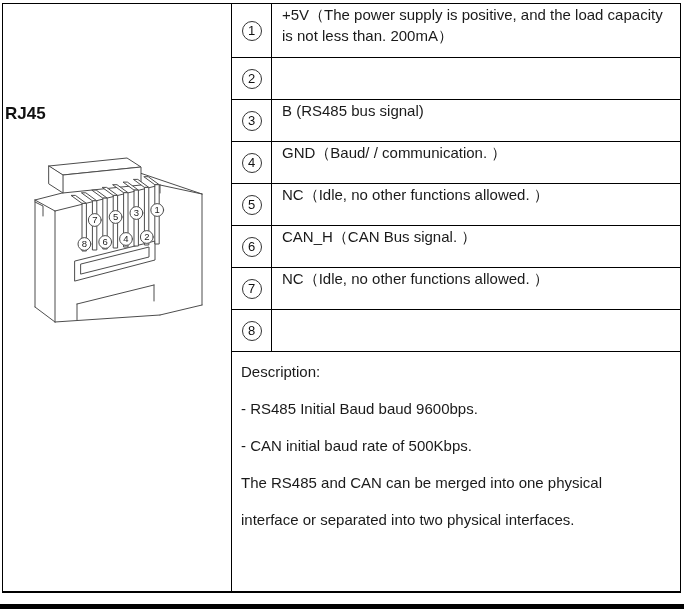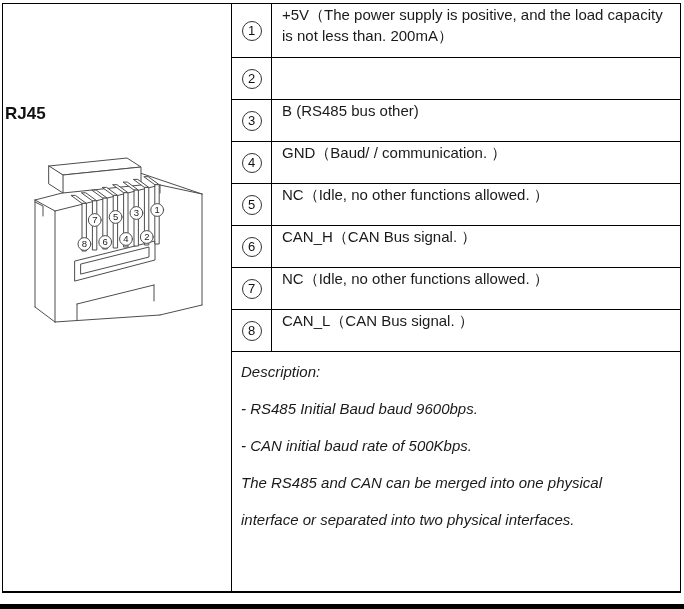--- a/index.html
+++ b/index.html
@@ -44,21 +44,21 @@
     display: flex; align-items: center; justify-content: center;
     font-size: 13px; color: #111; line-height: 1;
   }
   .txt-cell {
     flex: 1; min-width: 0;
     display: flex; align-items: flex-start;
     padding: 0 10px;
     font-size: 15px; line-height: 21px;
   }
   .desc-cell { flex: 1; padding: 9px 10px 0 9px; font-size: 15px; }
-  .para { margin: 0 0 16px; line-height: 21px; font-style: italic; }
+  .para { margin: 0 0 16px; line-height: 21px; }
   .para.wrap { line-height: 20px; }
   .bottom-bar {
     position: absolute; left: 0; top: 604px;
     width: 684px; height: 5px; background: #000;
   }
 </style>
 </head>
 <body>
 
 <div class="page">
@@ -142,21 +142,21 @@
       <div class="pin-row">
         <div class="num-cell">
             <span class="circle-digit">2</span>
           </div>
       </div>
       <div class="pin-row">
         <div class="num-cell">
             <span class="circle-digit">3</span>
           </div>
         <div class="txt-cell">
-            <span>B (RS485 bus other)</span>
+            <span>B (RS485 bus signal)</span>
           </div>
       </div>
       <div class="pin-row">
         <div class="num-cell">
             <span class="circle-digit">4</span>
           </div>
         <div class="txt-cell">
             <span>GND（Baud/ / communication. ）</span>
           </div>
       </div>
@@ -180,23 +180,20 @@
         <div class="num-cell">
             <span class="circle-digit">7</span>
           </div>
         <div class="txt-cell">
             <span>NC（Idle, no other functions allowed. ）</span>
           </div>
       </div>
       <div class="pin-row">
         <div class="num-cell">
             <span class="circle-digit">8</span>
-          </div>
-        <div class="txt-cell">
-            <span>CAN_L（CAN Bus signal. ）</span>
           </div>
       </div>
 
       <div class="desc-cell">
         <p class="para">Description:</p>
         <p class="para">- RS485 Initial Baud baud 9600bps.</p>
         <p class="para">- CAN initial baud rate of 500Kbps.</p>
         <p class="para">The RS485 and CAN can be merged into one physical</p>
         <p class="para">interface or separated into two physical interfaces.</p>
       </div>

